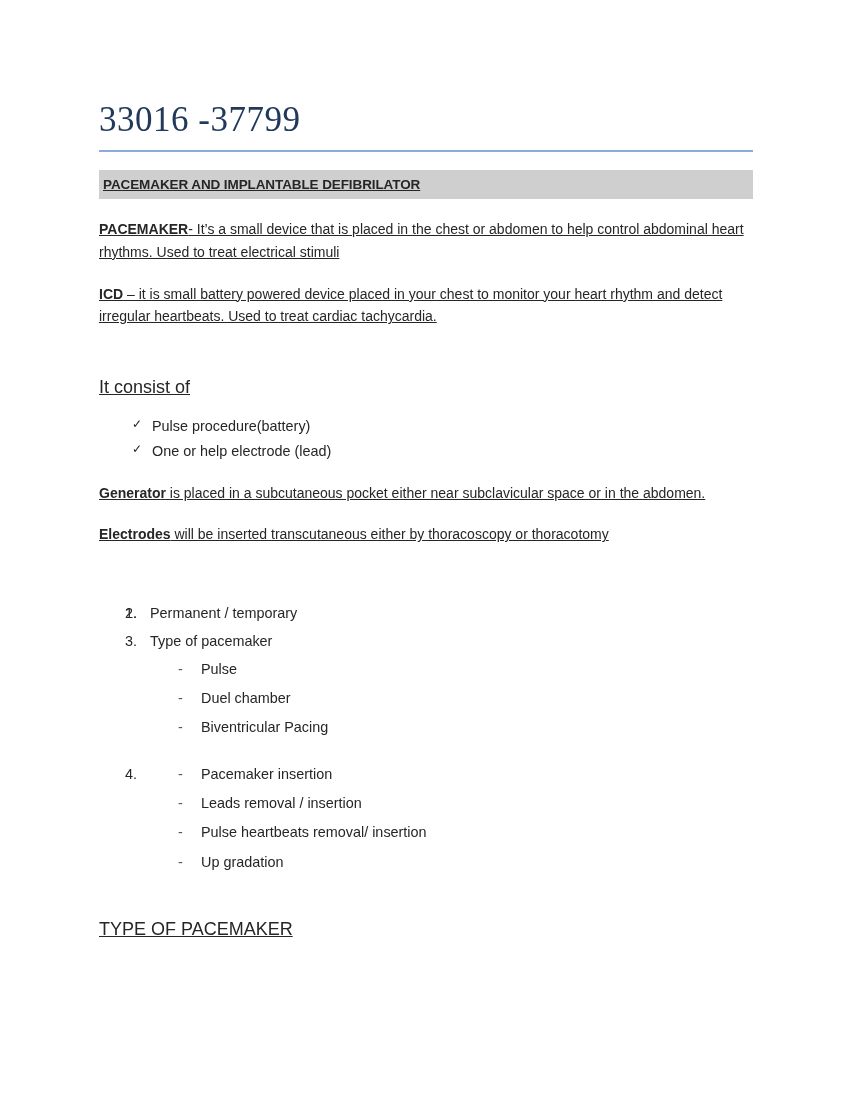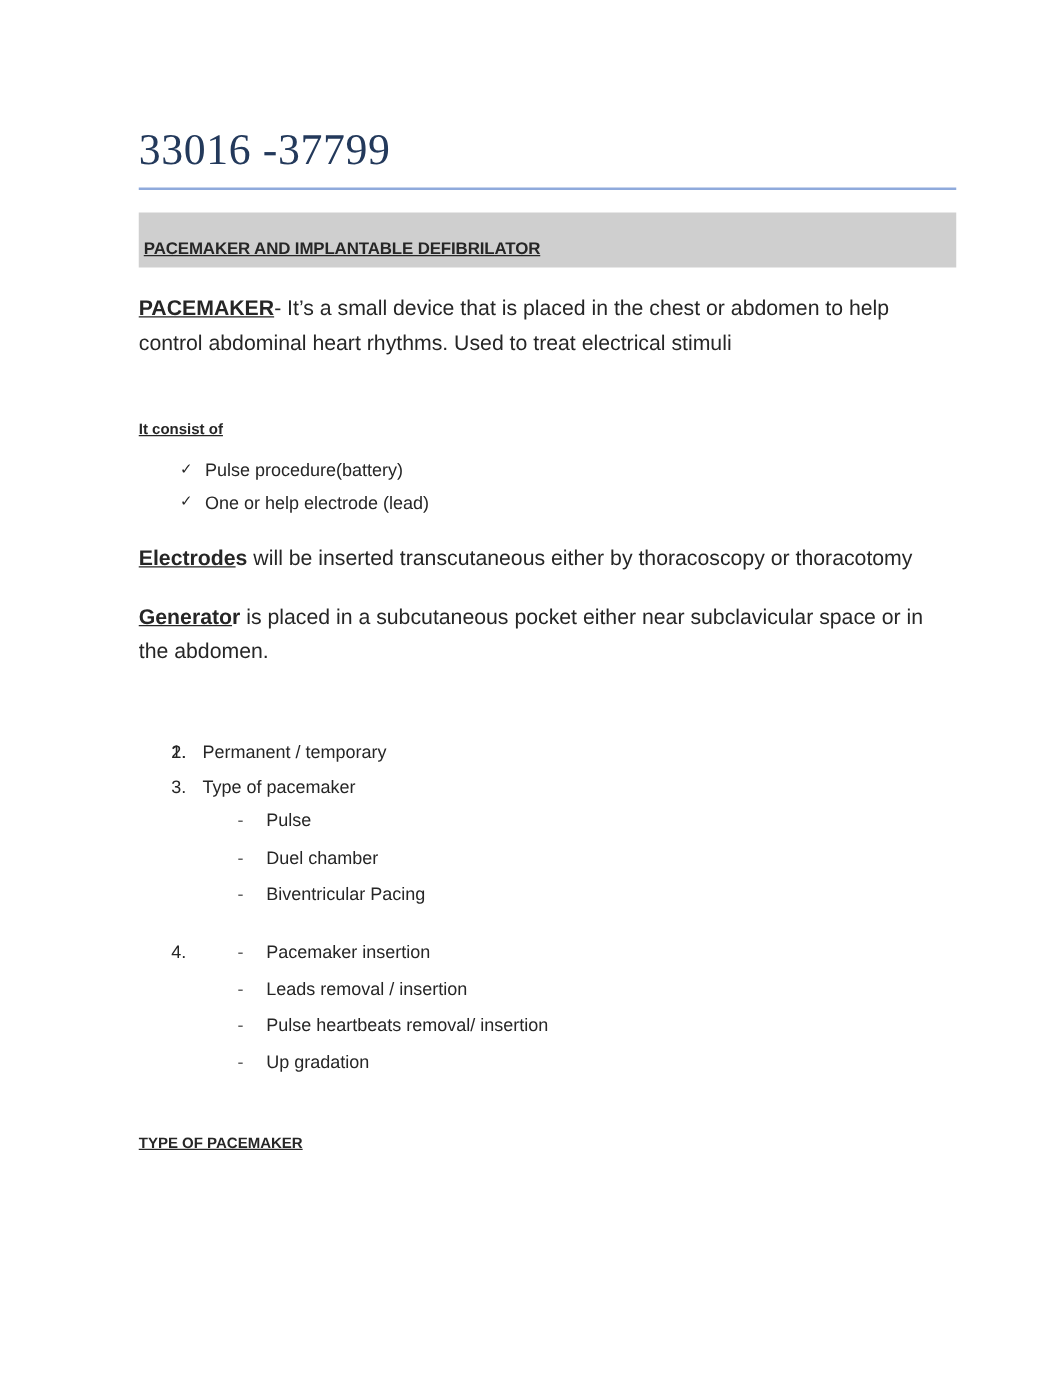--- a/index.html
+++ b/index.html
@@ -10,21 +10,21 @@
   body {
     width: 850px;
     height: 1100px;
     font-family: "Liberation Sans", sans-serif;
     color: #262626;
     position: relative;
     overflow: hidden;
   }
   .page {
     position: absolute;
-    left: 12px; top: 0;
+    left: 0; top: 0;
     width: 756px;
     height: 1100px;
     background: #ffffff;
   }
   .content {
     position: absolute;
     left: 99px;
     top: 0;
     width: 654px;
   }
@@ -46,42 +46,43 @@
     background: #8faadc;
     margin-top: 10px;
     width: 654px;
   }
 
   
   .heading-bar {
     background: #cfcfcf;
     width: 654px;
     margin-top: 18px;
-    padding: 20px 0 6px 4px;
+    padding: 5px 0 6px 4px;
     box-sizing: border-box;
   }
   .heading-bar span {
     font-size: 13.5px;
     font-weight: bold;
     text-decoration: underline;
     letter-spacing: -0.1px;
   }
 
   
   p.body {
-    font-size: 17px;
+    font-size: 14px;
     line-height: 1.62;
     margin: 19px 0 0 0;
+    text-decoration: underline;
   }
   p.body .u { text-decoration: underline; font-weight: bold; }
   p.body .ub { font-weight: bold; }
 
   h3.sub {
-    font-size: 12px;
-    font-weight: bold;
+    font-size: 18px;
+    font-weight: normal;
     text-decoration: underline;
     margin: 23px 0 0 0;
     line-height: 1.5;
     display: inline-block;
   }
   .sub-wrap { margin: 23px 0 0 0; }
   .sub-wrap.tight { margin-top: 20px; }
 
   
   ul.check-list {
@@ -155,42 +156,45 @@
     <div class="title-rule"></div>
 
     <div class="heading-bar">
       <span>PACEMAKER AND IMPLANTABLE DEFIBRILATOR</span>
     </div>
 
     <p class="body">
       <span class="u">PACEMAKER</span><span>- It’s a small device that is placed in the chest or abdomen to help control abdominal heart rhythms. Used to treat electrical stimuli</span>
     </p>
 
+    <p class="body">
+      <span class="u">ICD</span><span> – it is small battery powered device placed in your chest to monitor your heart rhythm and detect irregular heartbeats. Used to treat cardiac tachycardia.</span>
+    </p>
 
     <div class="sub-wrap">
       <h3 class="sub">It consist of</h3>
     </div>
 
     <ul class="check-list">
       <li>
         <span class="tick">✓</span>
         <span>Pulse procedure(battery)</span>
       </li>
       <li>
         <span class="tick">✓</span>
         <span>One or help electrode (lead)</span>
       </li>
     </ul>
 
     <p class="body">
+      <span class="u">Generato</span><span class="ub">r</span><span> is placed in a subcutaneous pocket either near subclavicular space or in the abdomen.</span>
+    </p>
+
+    <p class="body">
       <span class="u">Electrode</span><span class="ub">s</span><span> will be inserted transcutaneous either by thoracoscopy or thoracotomy</span>
-    </p>
-
-    <p class="body">
-      <span class="u">Generato</span><span class="ub">r</span><span> is placed in a subcutaneous pocket either near subclavicular space or in the abdomen.</span>
     </p>
 
     <div class="spacer-lg"></div>
 
 
     <ol class="num-list">
       <li>
         <span class="num">1.</span>
       </li>
       <li>

